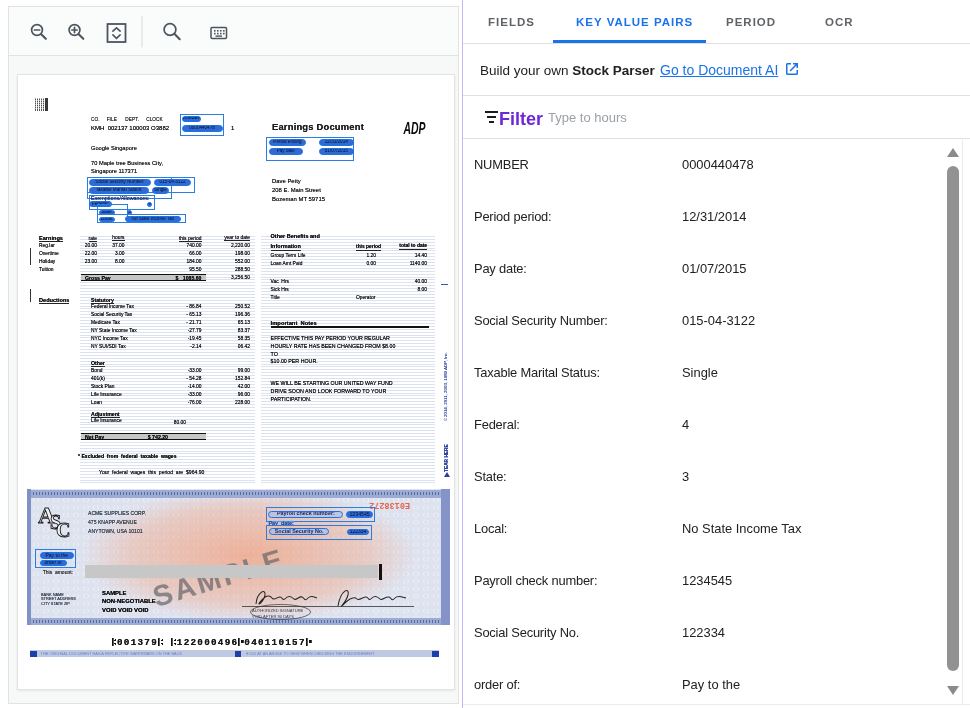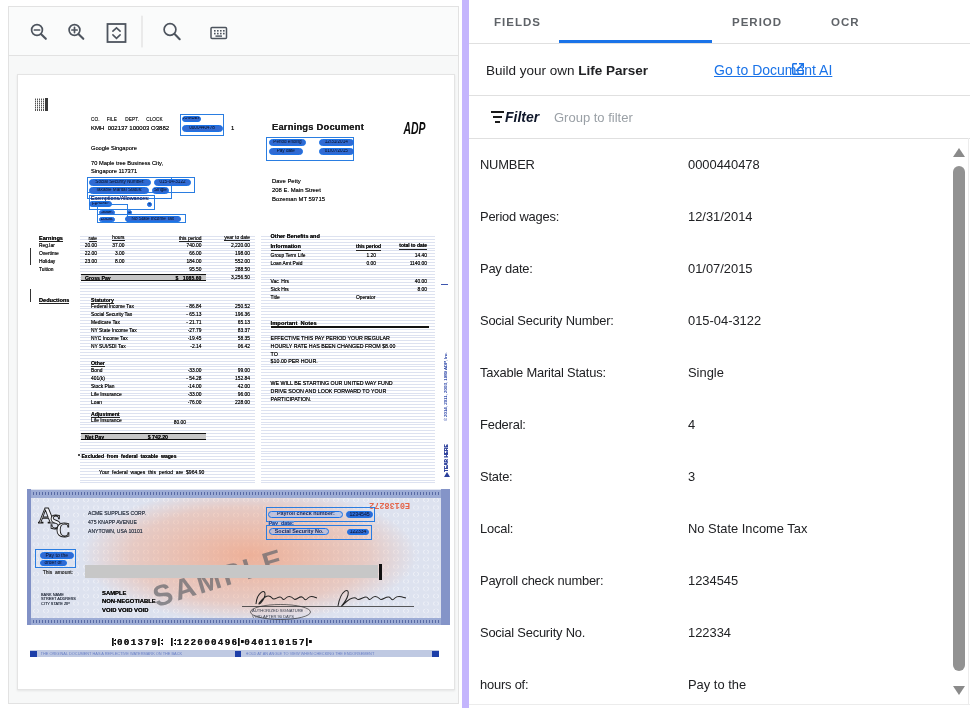--- a/index.html
+++ b/index.html
@@ -17,21 +17,21 @@
   .bluebox { position:absolute; border:1.5px solid #2a7de1; }
   .mt, .mo { display:inline-block; width:6px; height:8px; position:relative; vertical-align:-1px;
      background: linear-gradient(#111,#111) 0.5px 0/1.7px 8px no-repeat,
                  radial-gradient(circle 1.1px at 4.4px 2.2px, #111 98%, rgba(0,0,0,0)) ,
                  radial-gradient(circle 1.1px at 4.4px 5.8px, #111 98%, rgba(0,0,0,0)); }
   .mo { background: linear-gradient(#111,#111) 0 0/1.7px 8px no-repeat,
                  linear-gradient(#111,#111) 3.2px 2.4px/2.8px 3.2px no-repeat; }
   .stripes { position:absolute; background:repeating-linear-gradient(180deg, #ffffff 0px, #ffffff 1.9px, #dde2f0 1.9px, #dde2f0 2.9px); }
 
   
-  #rightpanel { position:absolute; left:462px; top:0; width:508px; height:708px; background:#fff; border-left:7px solid #c4b5fd; }
+  #rightpanel { position:absolute; left:462px; top:0; width:508px; height:708px; background:#fff; border-left:1px solid #c4b5fd; }
   .tab { position:absolute; top:1px; height:43px; line-height:43px; font-size:11.5px; font-weight:700; letter-spacing:1px; color:#5f6368; }
   .kvrow { position:absolute; left:0; width:470px; height:52px; }
   .kvlabel { position:absolute; left:11px; top:19px; font-size:12.9px; letter-spacing:-0.2px; color:#202124; }
   .kvvalue { position:absolute; left:219px; top:19px; font-size:12.9px; color:#202124; }
 </style>
 </head>
 <body>
 <div id="app">
 
   <div id="leftpanel">
@@ -286,48 +286,49 @@
         <div class="abs" style="left:205px; top:0.5px; width:6.5px; height:6px; background:#1c3ea8;"></div>
         <div class="abs" style="left:402.5px; top:0.5px; width:6.5px; height:6px; background:#1c3ea8;"></div>
         <div class="abs" style="left:11px; top:1.2px; width:190px; overflow:hidden; font-size:3.9px; color:#6b82c8; white-space:nowrap;">THE ORIGINAL DOCUMENT HAS A REFLECTIVE WATERMARK ON THE BACK</div>
         <div class="abs" style="left:216px; top:1.2px; width:183px; overflow:hidden; font-size:3.9px; color:#6b82c8; white-space:nowrap;">HOLD AT AN ANGLE TO VIEW WHEN CHECKING THE ENDORSEMENT</div>
       </div>
     </div>
   </div>
 
   <div id="rightpanel">
     <div class="tab" style="left:25px;">FIELDS</div>
+    <div class="tab" style="left:113px; color:#1a73e8;">KEY VALUE PAIRS</div>
     <div class="tab" style="left:263px;">PERIOD</div>
     <div class="tab" style="left:362px;">OCR</div>
     <div class="abs" style="left:90px; top:39.5px; width:153px; height:3px; background:#1a73e8;"></div>
     <div class="abs" style="left:0; top:42.5px; width:508px; height:1px; background:#e0e0e0;"></div>
 
-    <div class="abs" style="left:17px; top:62.5px; font-size:13.5px; color:#202124;">Build your own <b>Life Parser</b></div>
-    <div class="abs" style="left:197px; top:62px; font-size:14px; color:#1a73e8; text-decoration:underline;margin-left:48px;">Go to Document AI</div>
+    <div class="abs" style="left:17px; top:62.5px; font-size:13.5px; color:#202124;">Build your own <b>Stock Parser</b></div>
+    <div class="abs" style="left:197px; top:62px; font-size:14px; color:#1a73e8; text-decoration:underline;">Go to Document AI</div>
     <svg class="abs" style="left:322px; top:62px;" width="14" height="14" viewBox="0 0 14 14">
         <path d="M11.5 11.5H2.5V2.5H6V1H2.5C1.67 1 1 1.67 1 2.5v9C1 12.33 1.67 13 2.5 13h9c.83 0 1.5-.67 1.5-1.5V8h-1.5v3.5zM8 1v1.5h2.44L4.56 8.38l1.06 1.06 5.88-5.88V6H13V1H8z" fill="#1a73e8"></path>
       </svg>
     <div class="abs" style="left:0; top:94.5px; width:508px; height:1px; background:#e0e0e0;"></div>
 
     <div class="abs" style="left:22px; top:110px; width:14px; height:14px;">
       <div style="position:absolute;left:0;top:0.5px;width:12.5px;height:2.4px;background:#1b1b1b;"></div>
       <div style="position:absolute;left:2px;top:5.6px;width:8.5px;height:2.4px;background:#1b1b1b;"></div>
       <div style="position:absolute;left:4px;top:10.7px;width:4.5px;height:2.4px;background:#1b1b1b;"></div>
     </div>
-    <div class="abs" style="left:36px; top:109px; font-size:14px; font-weight:700; color:#0f172a;font-style:italic;">Filter</div>
-    <div class="abs" style="left:85px; top:109.5px; font-size:13px; color:#9aa0a6;">Group to filter</div>
+    <div class="abs" style="left:36px; top:109px; font-size:18px; font-weight:700; color:#6d28d9;">Filter</div>
+    <div class="abs" style="left:85px; top:109.5px; font-size:13px; color:#9aa0a6;">Type to hours</div>
     <div class="abs" style="left:0; top:137.5px; width:508px; height:1px; background:#e0e0e0;"></div>
 
     <div id="kvrows" class="abs" style="left:0; top:138px; width:508px; height:567px;">
         <div class="kvrow" style="top: 0px;">
           <div class="kvlabel">NUMBER</div>
           <div class="kvvalue">0000440478</div>
         </div>
         <div class="kvrow" style="top: 52px;">
-          <div class="kvlabel">Period wages:</div>
+          <div class="kvlabel">Period period:</div>
           <div class="kvvalue">12/31/2014</div>
         </div>
         <div class="kvrow" style="top: 104px;">
           <div class="kvlabel">Pay date:</div>
           <div class="kvvalue">01/07/2015</div>
         </div>
         <div class="kvrow" style="top: 156px;">
           <div class="kvlabel">Social Security Number:</div>
           <div class="kvvalue">015-04-3122</div>
         </div>
@@ -349,21 +350,21 @@
         </div>
         <div class="kvrow" style="top: 416px;">
           <div class="kvlabel">Payroll check number:</div>
           <div class="kvvalue">1234545</div>
         </div>
         <div class="kvrow" style="top: 468px;">
           <div class="kvlabel">Social Security No.</div>
           <div class="kvvalue">122334</div>
         </div>
         <div class="kvrow" style="top: 520px;">
-          <div class="kvlabel">hours of:</div>
+          <div class="kvlabel">order of:</div>
           <div class="kvvalue">Pay to the</div>
         </div>
       </div>
 
     <div class="abs" style="left:499px; top:138px; width:1px; height:567px; background:#ececec;"></div>
     <div class="abs" style="left:0; top:704px; width:508px; height:1px; background:#ececec;"></div>
     <div class="abs" style="left:484px; top:148px; width:0; height:0; border-left:6px solid transparent; border-right:6px solid transparent; border-bottom:9px solid #8a8a8a;"></div>
     <div class="abs" style="left:484px; top:686px; width:0; height:0; border-left:6px solid transparent; border-right:6px solid transparent; border-top:9px solid #8a8a8a;"></div>
     <div class="abs" style="left:484px; top:166px; width:12px; height:505px; background:#929292; border-radius:6px;"></div>
   </div>

